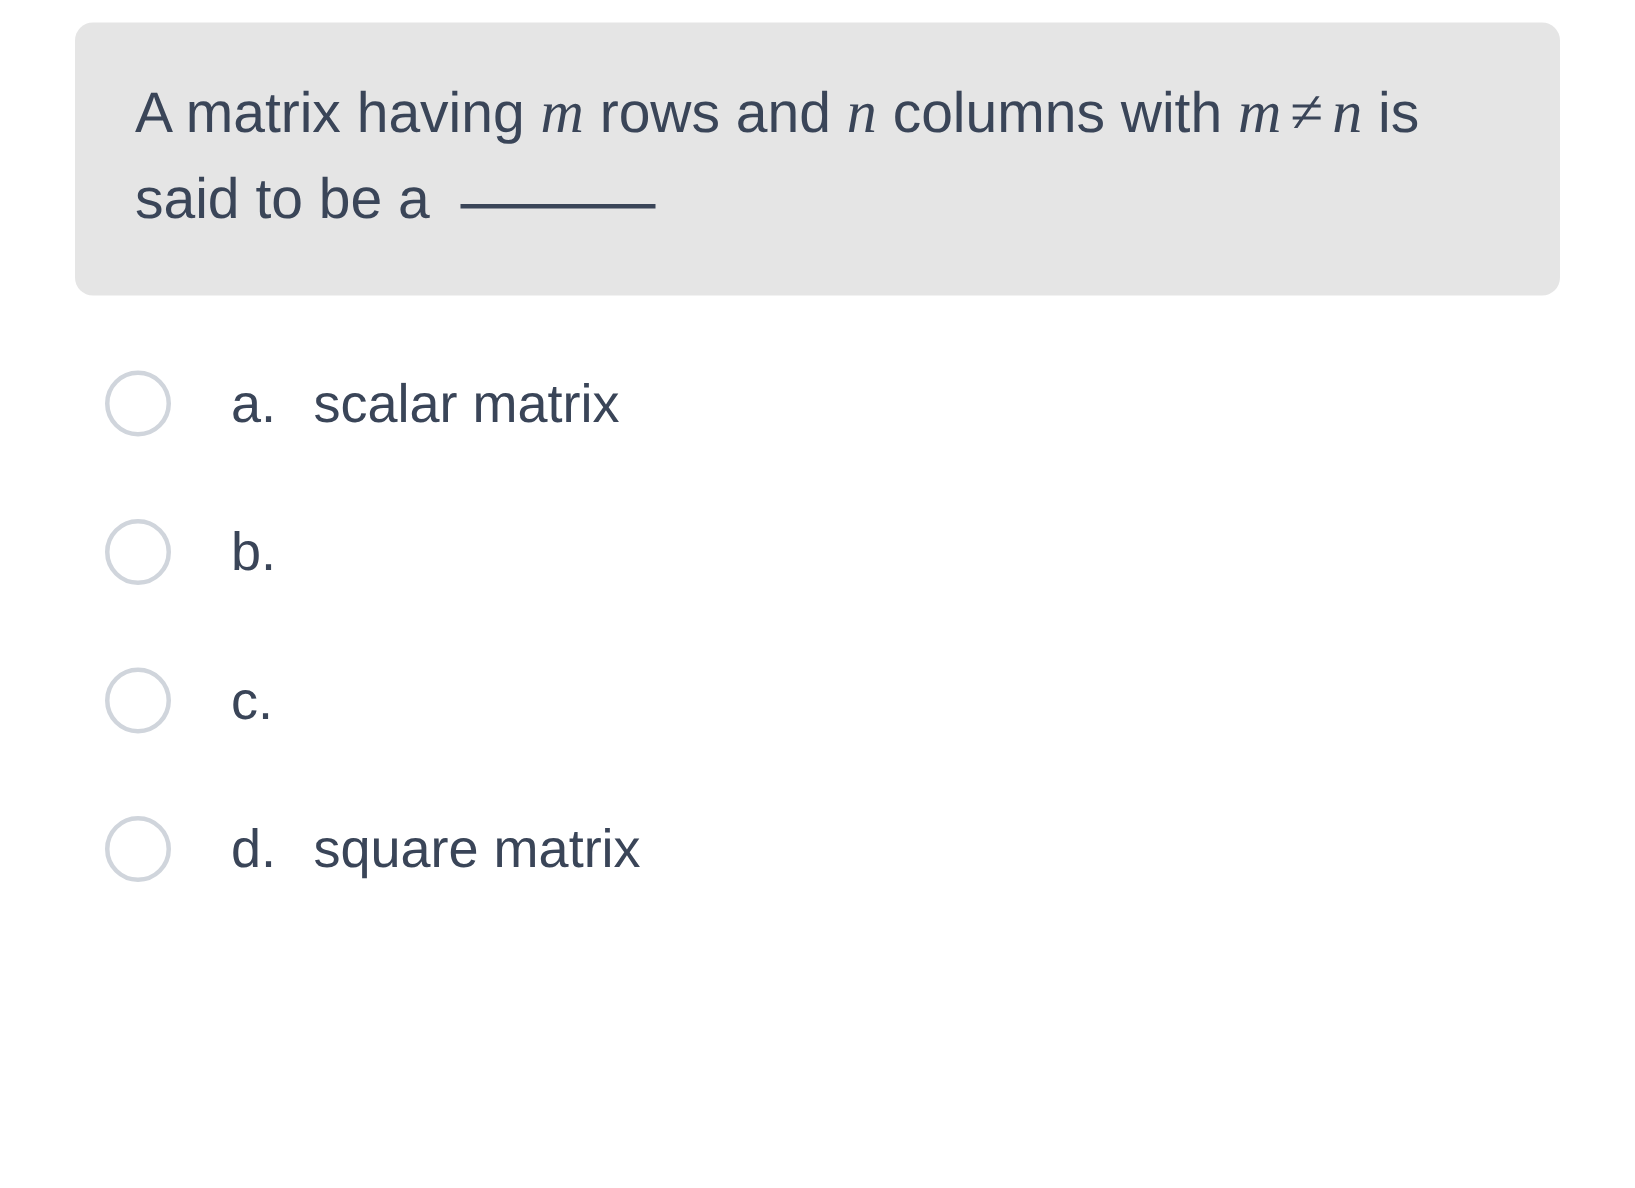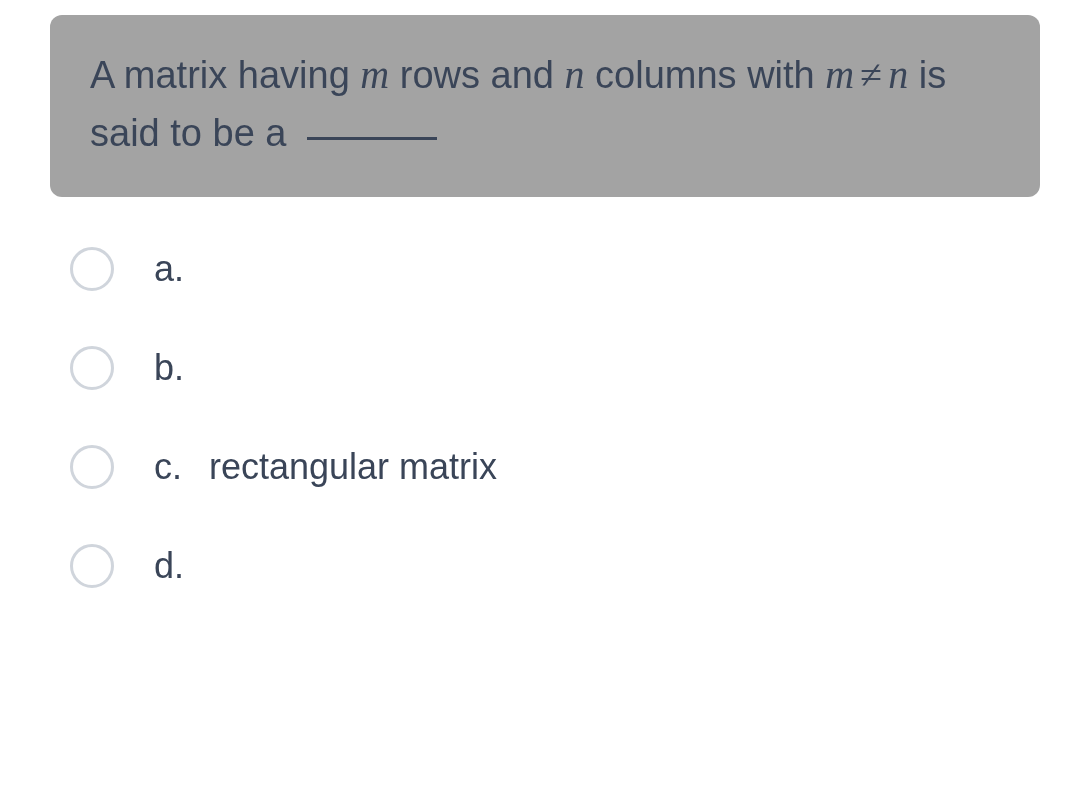--- a/index.html
+++ b/index.html
@@ -8,21 +8,21 @@
       box-sizing: border-box;
     }
     body {
       font-family: 'Segoe UI', Tahoma, Geneva, Verdana, sans-serif;
       background: #ffffff;
       width: 1090px;
       height: 792px;
       padding: 0;
     }
     .question-box {
-      background: #a3a3a3;
+      background: #e5e5e5;
       border-radius: 12px;
       margin: 15px 50px 50px 50px;
       padding: 30px 40px 35px 40px;
     }
     .question-text {
       font-size: 38px;
       line-height: 1.5;
       color: #3a4558;
       font-weight: 400;
     }
@@ -84,27 +84,28 @@
 <div class="question-box">
   <div class="question-text">
     <span>A matrix having </span><span class="math-var">m</span><span> rows and </span><span class="math-var">n</span><span> columns with </span><span class="math-var">m</span><span class="neq">≠</span><span class="math-var">n</span><span> is said to be a </span><span class="blank-line"></span>
   </div>
 </div>
 
 <div class="options-container">
   <div class="option-row">
     <div class="radio-circle"></div>
     <span class="option-letter">a.</span>
+    <span class="option-text">scalar matrix</span>
   </div>
   <div class="option-row">
     <div class="radio-circle"></div>
     <span class="option-letter">b.</span>
   </div>
   <div class="option-row">
     <div class="radio-circle"></div>
     <span class="option-letter">c.</span>
-    <span class="option-text">rectangular matrix</span>
   </div>
   <div class="option-row">
     <div class="radio-circle"></div>
     <span class="option-letter">d.</span>
+    <span class="option-text">square matrix</span>
   </div>
 </div>
 
 </body></html>

